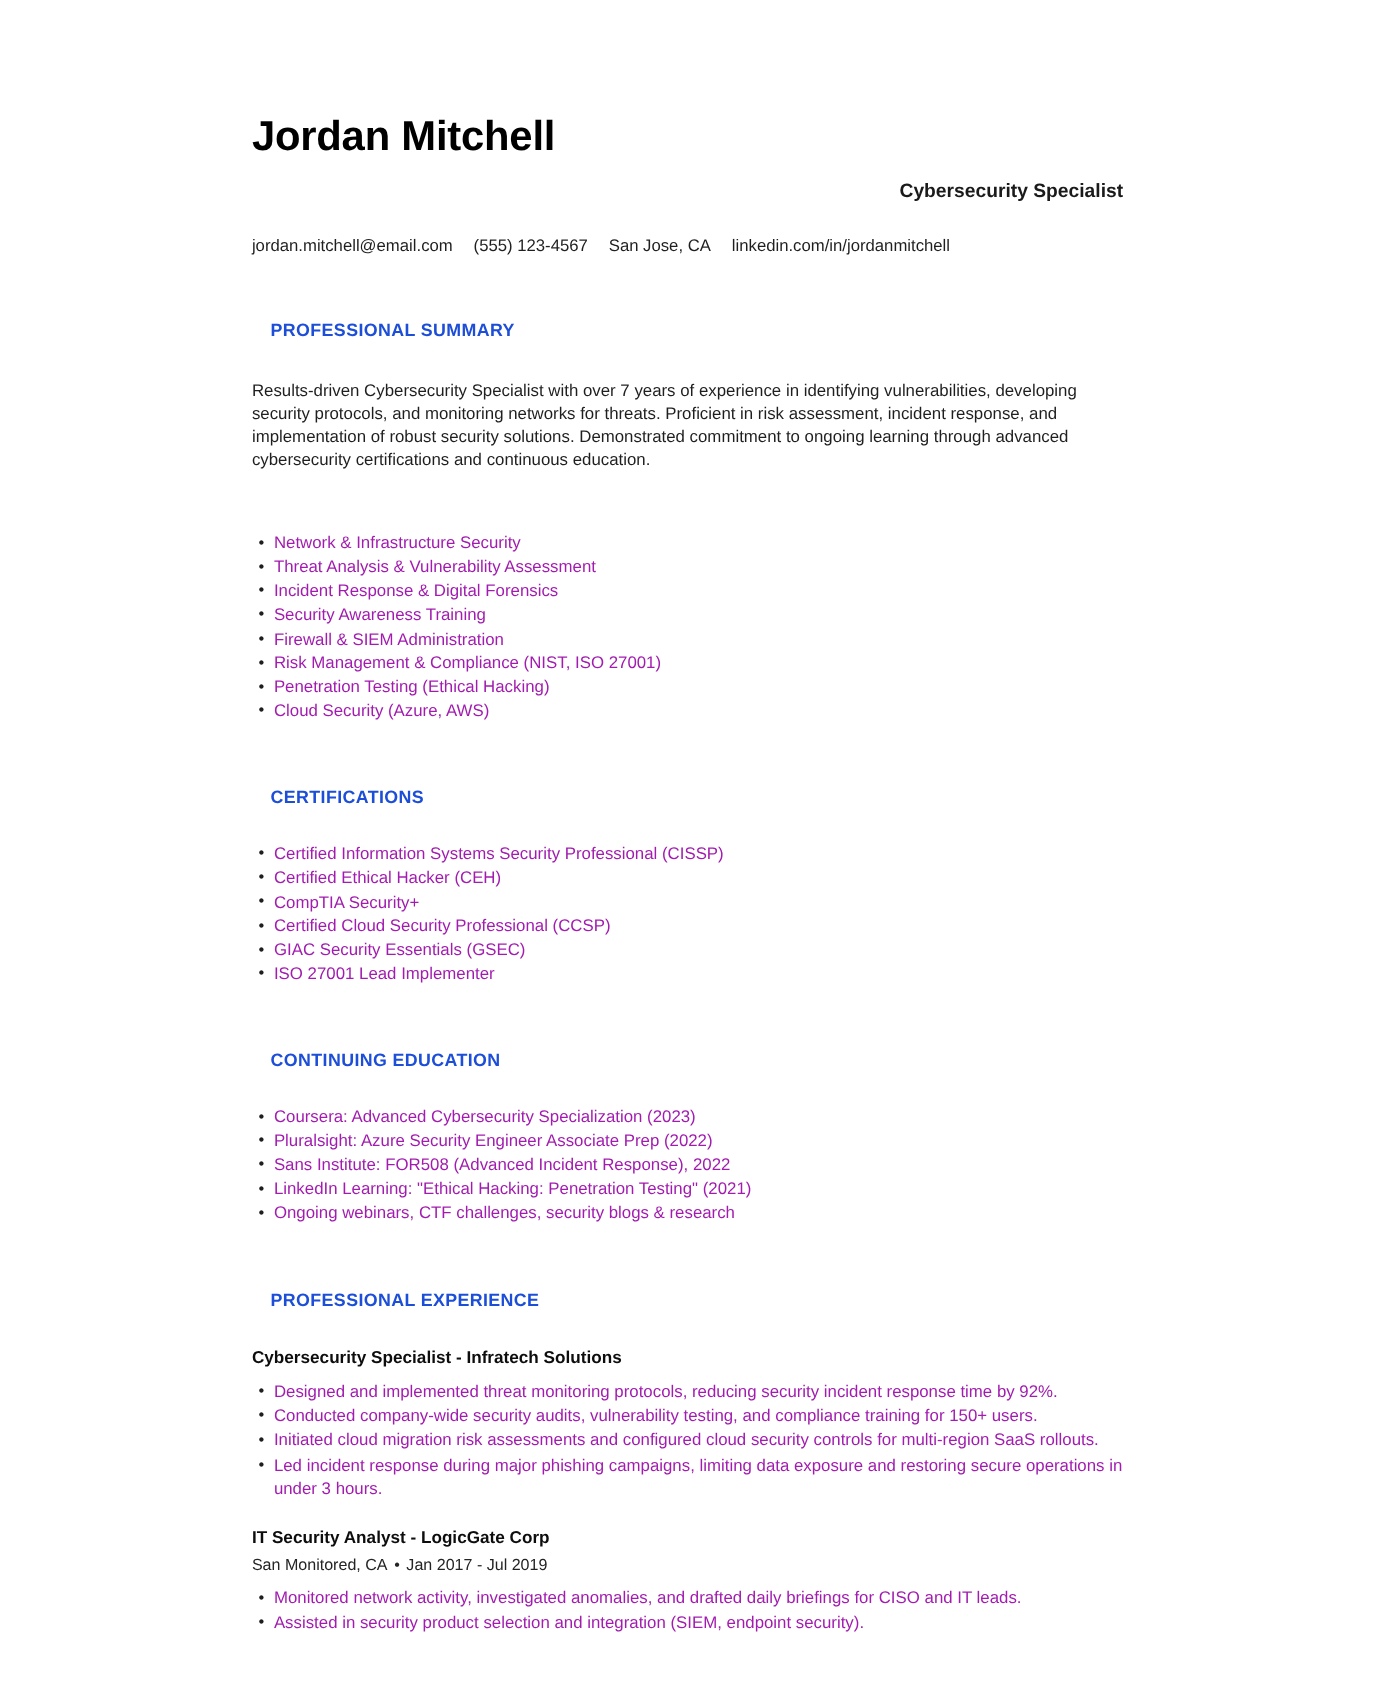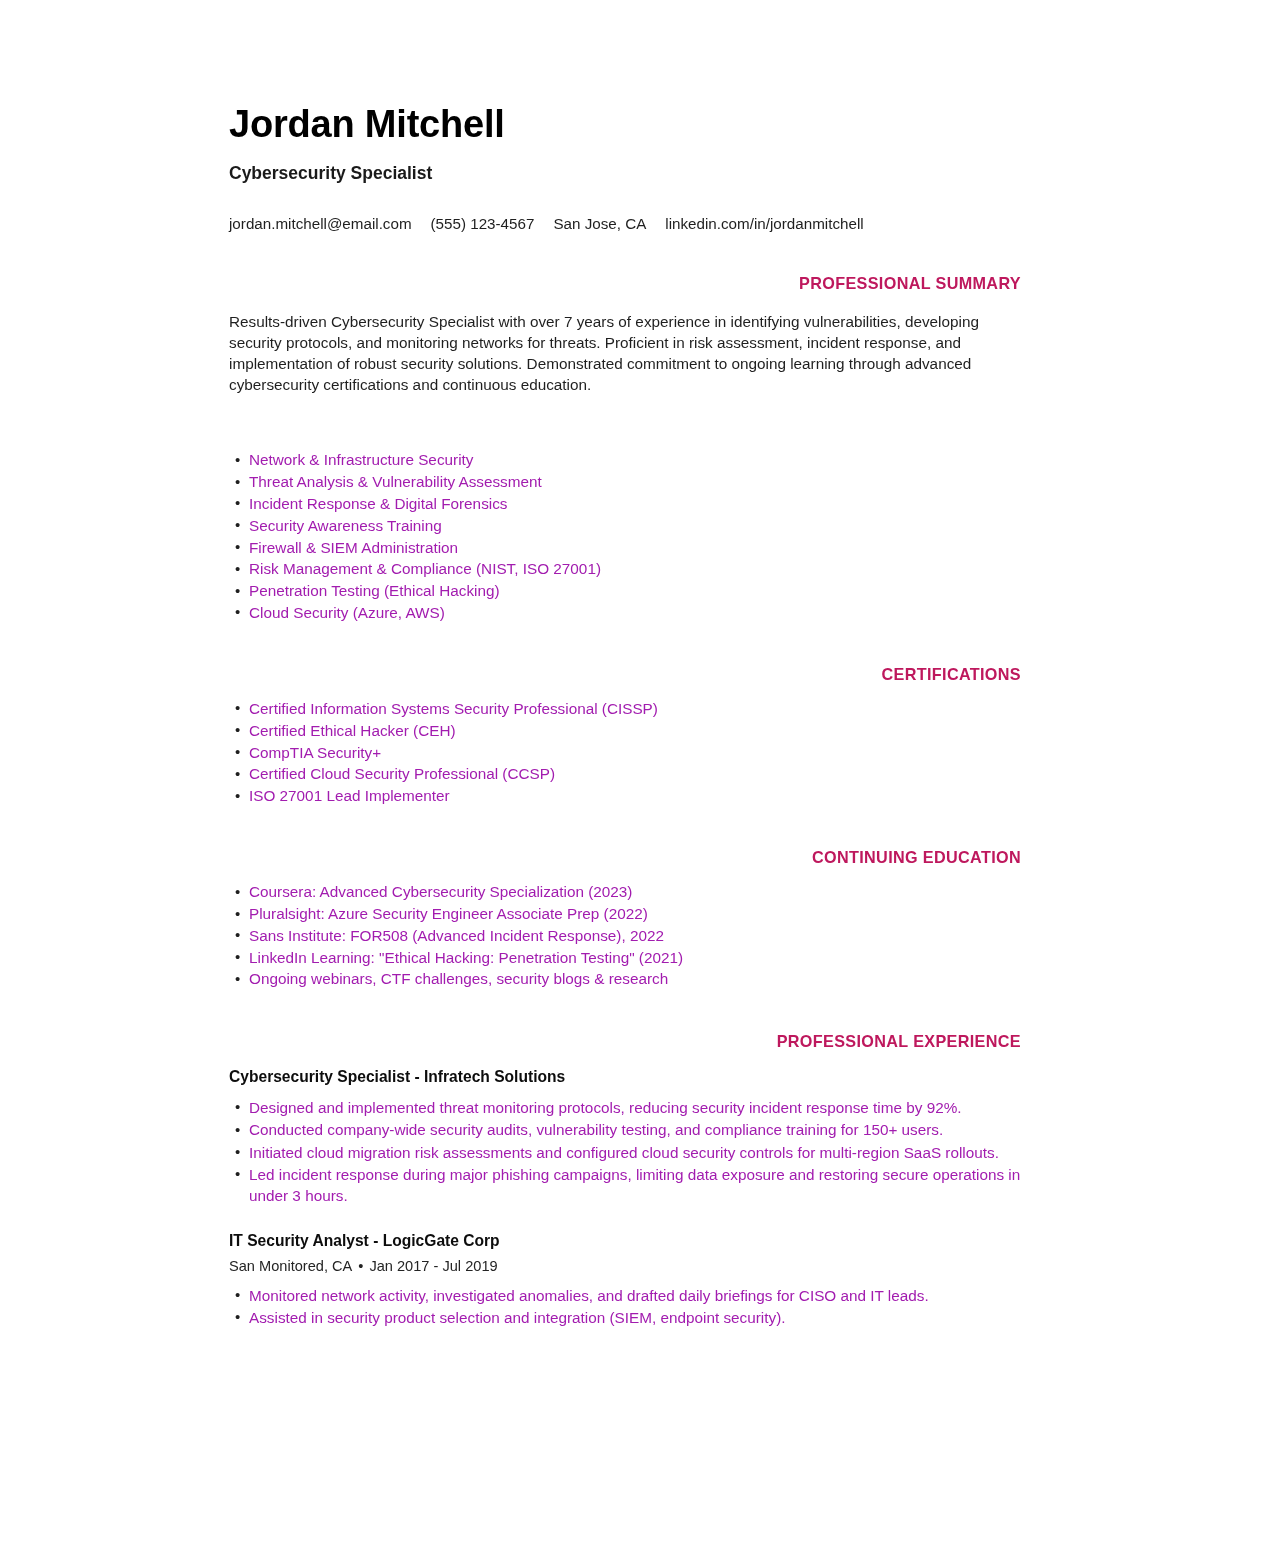--- a/index.html
+++ b/index.html
@@ -40,42 +40,42 @@
     padding-top: 103px;
     line-height: 1.12;
   }
   .job-title {
     font-size: 17.5px;
     font-weight: 700;
     color: #1a1a1a;
     margin: 0;
     padding-top: 17px;
     line-height: 1.2;
+    text-align: right;
   }
   .contact {
     padding-top: 30px;
     font-size: 15.2px;
     color: #1f1f1f;
     line-height: 1.3;
     white-space: nowrap;
   }
   .contact .item { display: inline-block; }
   .contact .gap { display: inline-block; width: 19px; }
 
   
   .section { margin-top: 0; }
   .section-title {
     font-size: 16.2px;
     font-weight: 700;
     letter-spacing: 0.35px;
-    color: #be185d;
+    color: #1d4ed8;
     text-transform: uppercase;
-    margin: 0;
+    margin: 17px;
     line-height: 1.25;
-    text-align: right;
   }
   .sec-summary  { padding-top: 40px; }
   .sec-skills   { padding-top: 40px; }
   .sec-certs    { padding-top: 40px; }
   .sec-edu      { padding-top: 40px; }
   .sec-exp      { padding-top: 41px; }
 
   .summary-text {
     font-size: 15.3px;
     line-height: 21.2px;
@@ -166,20 +166,21 @@
       </ul>
     </div>
 
     <div class="section sec-certs">
       <h3 class="section-title">CERTIFICATIONS</h3>
       <ul class="bullets">
         <li>Certified Information Systems Security Professional (CISSP)</li>
         <li>Certified Ethical Hacker (CEH)</li>
         <li>CompTIA Security+</li>
         <li>Certified Cloud Security Professional (CCSP)</li>
+        <li>GIAC Security Essentials (GSEC)</li>
         <li>ISO 27001 Lead Implementer</li>
       </ul>
     </div>
 
     <div class="section sec-edu">
       <h3 class="section-title">CONTINUING EDUCATION</h3>
       <ul class="bullets">
         <li>Coursera: Advanced Cybersecurity Specialization (2023)</li>
         <li>Pluralsight: Azure Security Engineer Associate Prep (2022)</li>
         <li>Sans Institute: FOR508 (Advanced Incident Response), 2022</li>

